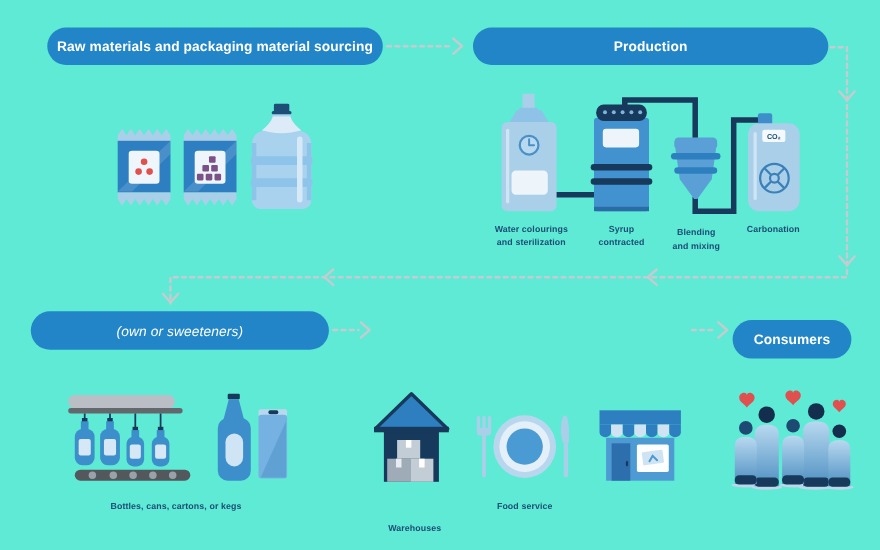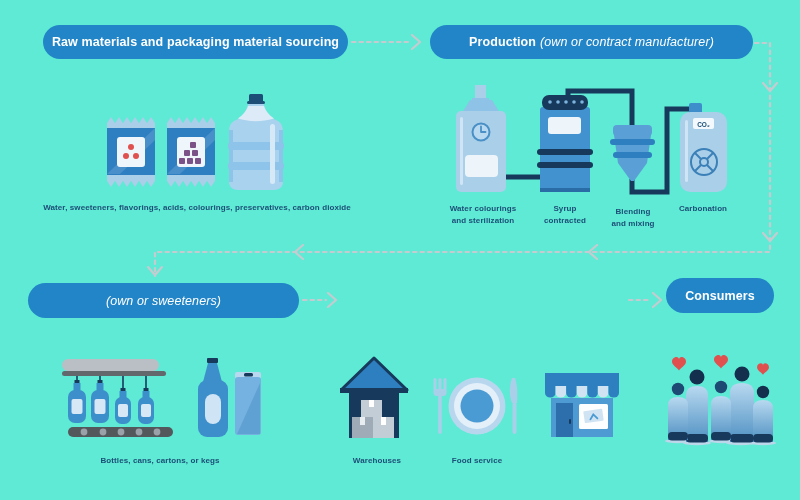--- a/index.html
+++ b/index.html
@@ -47,26 +47,25 @@
       <path d="M653,293 L661,300 L653,307"></path>
     </g>
   </svg>
 
   <div class="pill" style="left:43px;top:25px;width:305px;">
     <span>Raw materials and packaging material sourcing</span>
 
   </div>
   <div class="pill" style="left:430px;top:25px;width:323px;">
     <span>Production</span>
-    <span class="it">(own or contract manufacturer)</span>
   </div>
   <div class="pill" style="left:28px;top:283px;width:271px;height:35px;">
     <span class="it">(own or sweeteners)</span>
   </div>
-  <div class="pill" style="left:666px;top:278px;width:108px;height:35px;text-align:center;">
+  <div class="pill" style="left:666px;top:291px;width:108px;height:35px;text-align:center;">
     <span>Consumers</span>
 
   </div>
 
   <svg class="ic" style="left:106px;top:115px;" width="52" height="74" viewBox="0 0 52 74">
     <path d="M1,8 L5,2 L9,8 L13,2 L17,8 L21,2 L25,8 L29,2 L33,8 L37,2 L41,8 L45,2 L49,8 L49,14 L1,14 Z" fill="#a9cfe9"></path>
     <rect x="1" y="13" width="48" height="47" fill="#2e7fc1"></rect>
     <path d="M1,60 H49 V66 L45,72 L41,66 L37,72 L33,66 L29,72 L25,66 L21,72 L17,66 L13,72 L9,66 L5,72 L1,66 Z" fill="#a9cfe9"></path>
     <polygon points="1,59 49,13 49,25 14,59" fill="#ffffff" opacity="0.13"></polygon>
     <rect x="11" y="22" width="28" height="30" rx="3" fill="#eef5fb"></rect>
@@ -94,21 +93,20 @@
     <rect x="21" y="7" width="18" height="3" rx="1.5" fill="#1c4e77"></rect>
     <path d="M22,10 H38 C38,10 40,22 50,26 C55,28 57,32 57,38 V88 C57,93 53,96 48,96 H12 C7,96 3,93 3,88 V38 C3,32 5,28 10,26 C20,22 22,10 22,10 Z" fill="#a9d2ee"></path>
     <path d="M22,12 H38 C39,16 43,21 48,24.5 C33,29 20,27 12,24.5 C17,21 21,16 22,12 Z" fill="#dcebf7"></path>
     <rect x="3" y="36" width="4" height="52" fill="#8ec3ea"></rect>
     <rect x="53" y="36" width="4" height="52" fill="#8ec3ea"></rect>
     <rect x="2" y="48" width="56" height="8" rx="3.5" fill="#8ec3ea"></rect>
     <rect x="2" y="68" width="56" height="8" rx="3.5" fill="#8ec3ea"></rect>
     <rect x="44" y="30" width="5" height="60" rx="2.5" fill="#d6e9f7"></rect>
   </svg>
 
-  <div class="cap nowrap" style="left:197px;top:202px;">Water, sweeteners, flavorings, acids, colourings, preservatives, carbon dioxide</div>
 
   <svg class="ic" style="left:450px;top:85px;" width="300" height="115" viewBox="0 0 300 115">
     <g stroke="#16395c" stroke-width="5" fill="none">
       <path d="M50,92 H95"></path>
       <path d="M118,14 V6 H182 V44"></path>
       <path d="M182,94 V107 H217 V24 H244"></path>
     </g>
 
     <g>
       <rect x="25" y="0" width="11" height="16" fill="#a9cfe9"></rect>
@@ -270,21 +268,21 @@
       <path d="M2,18 h10.57 v7 a5.28,4.5 0 0 1 -10.57,0 Z" fill="#2e7fc0"></path>
       <path d="M12.57,18 h10.57 v7 a5.28,4.5 0 0 1 -10.57,0 Z" fill="#cfe3f2"></path>
       <path d="M23.14,18 h10.57 v7 a5.28,4.5 0 0 1 -10.57,0 Z" fill="#2e7fc0"></path>
       <path d="M33.71,18 h10.57 v7 a5.28,4.5 0 0 1 -10.57,0 Z" fill="#cfe3f2"></path>
       <path d="M44.28,18 h10.57 v7 a5.28,4.5 0 0 1 -10.57,0 Z" fill="#2e7fc0"></path>
       <path d="M54.85,18 h10.57 v7 a5.28,4.5 0 0 1 -10.57,0 Z" fill="#cfe3f2"></path>
       <path d="M65.42,18 h10.57 v7 a5.28,4.5 0 0 1 -10.57,0 Z" fill="#2e7fc0"></path>
     </g>
   </svg>
 
-  <div class="cap nowrap" style="left:377px;top:455px;">Warehouses</div>
+  <div class="cap nowrap" style="left:377px;top:475px;">Warehouses</div>
   <div class="cap nowrap" style="left:477px;top:455px;">Food service</div>
 
   <svg class="ic" style="left:655px;top:350px;" width="122" height="100" viewBox="0 0 122 100">
     <defs>
       <linearGradient id="pbody" x1="0" y1="0" x2="0" y2="1">
         <stop offset="0" stop-color="#b8d9f0"></stop>
         <stop offset="1" stop-color="#4f90c2"></stop>
       </linearGradient>
     </defs>
     <g fill="#bcd6ea">

